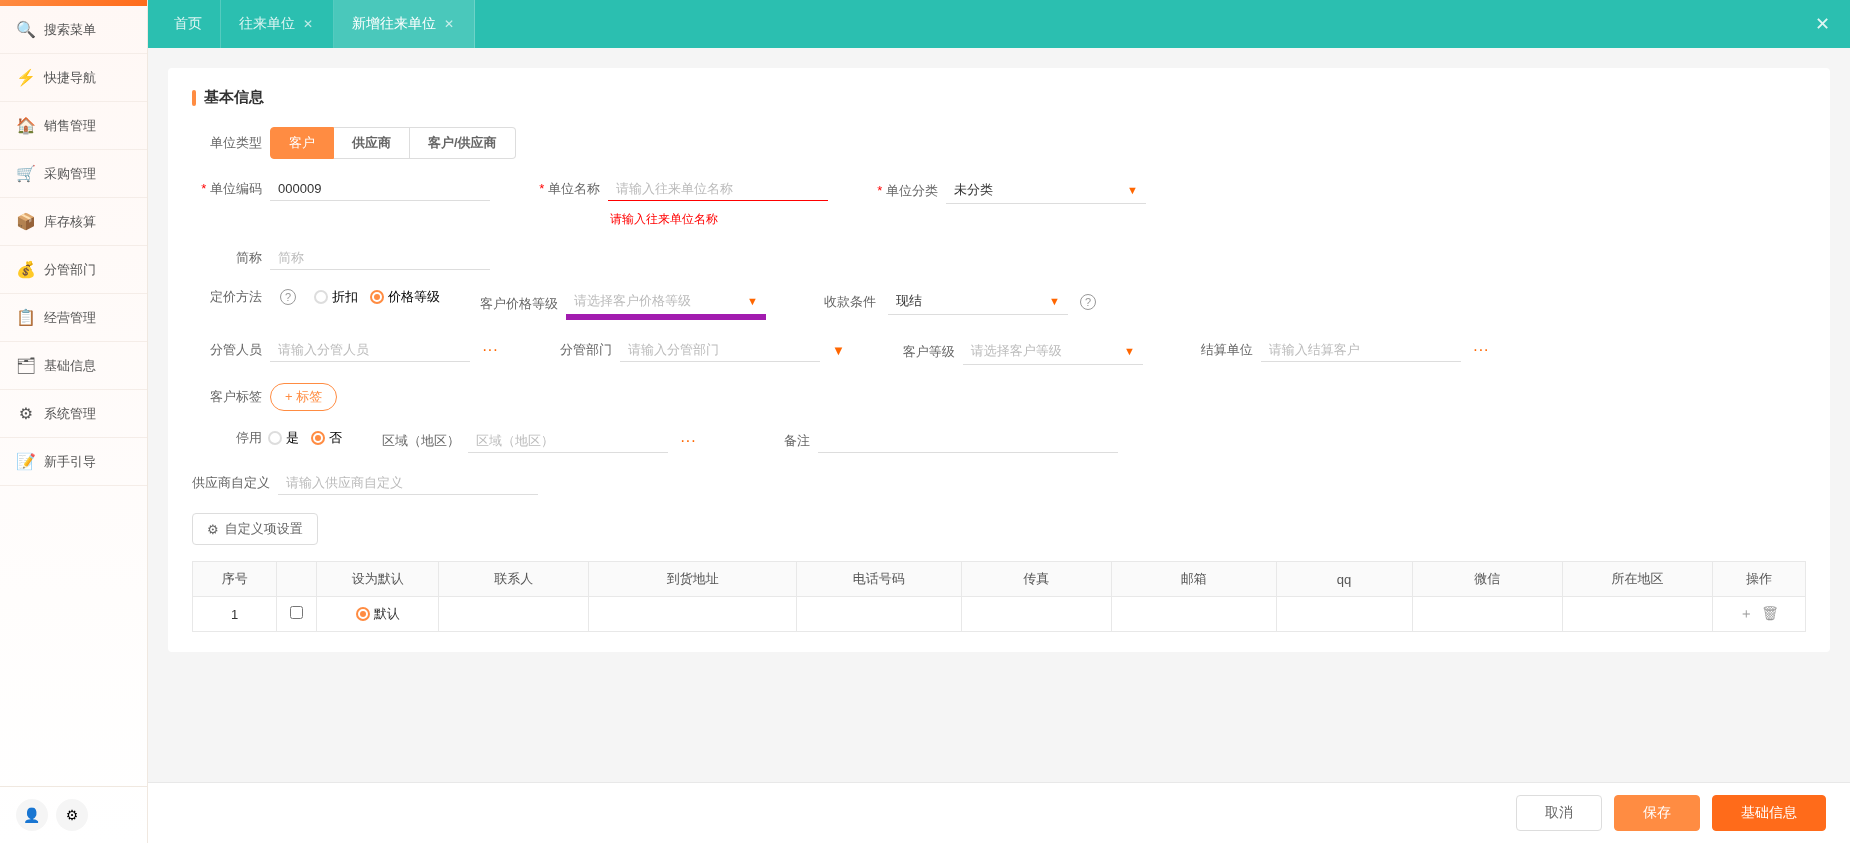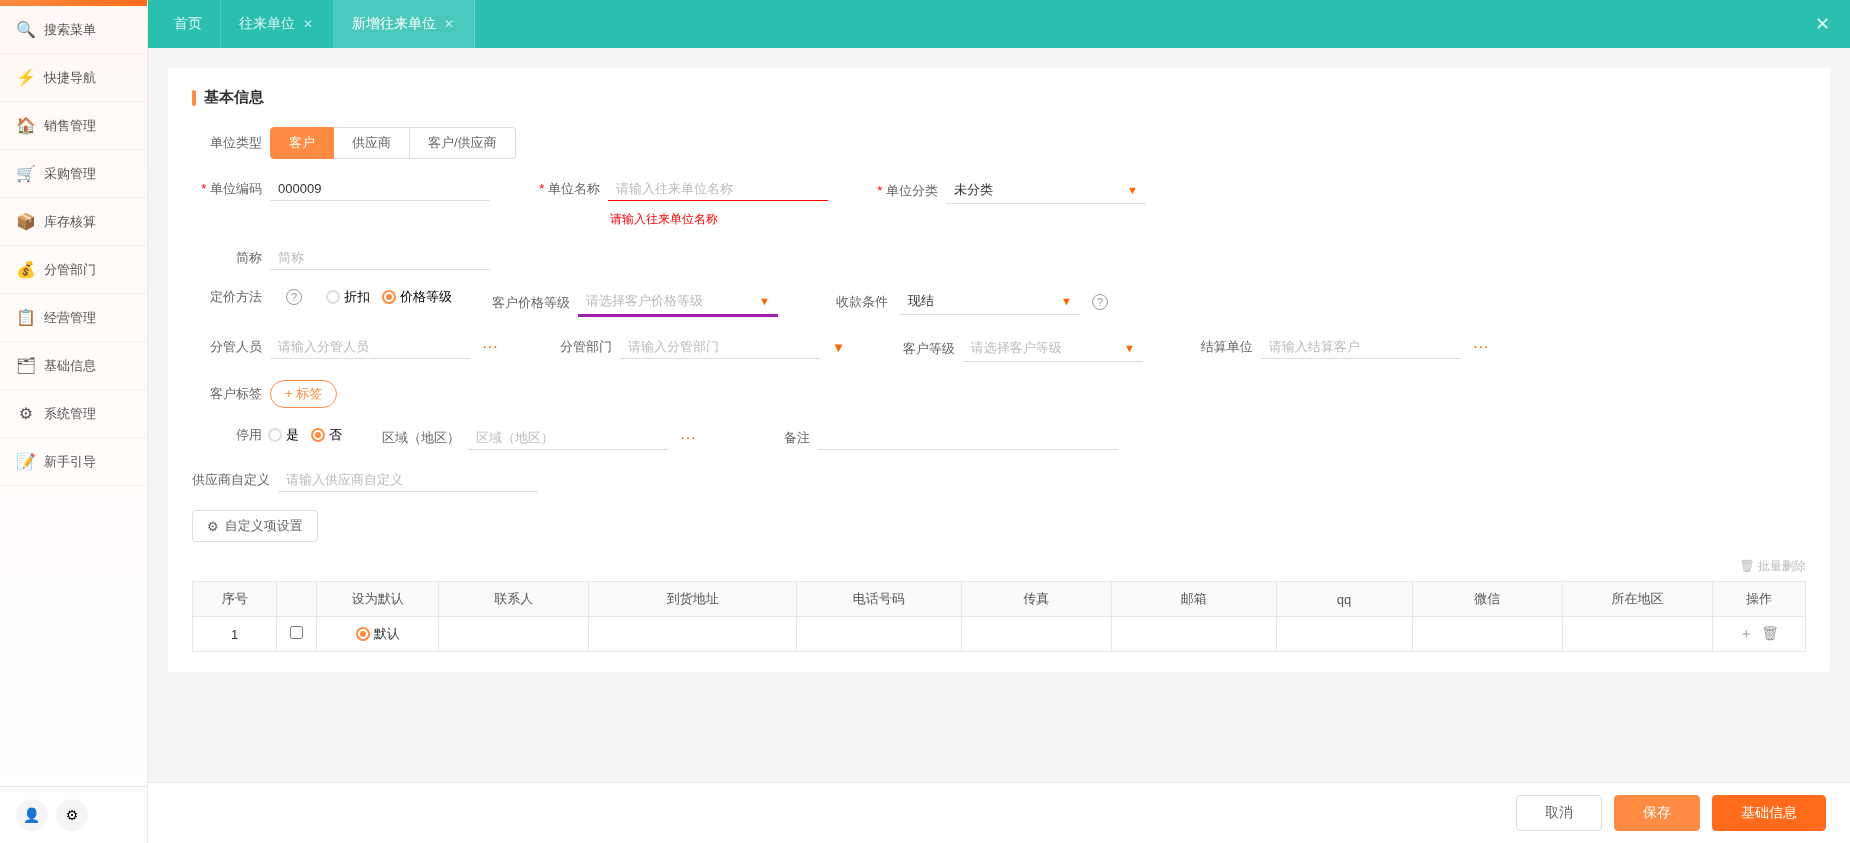--- a/index.html
+++ b/index.html
@@ -195,21 +195,21 @@
       background: #fff;
       color: #666;
     }
     .type-btn:first-child { border-radius: 4px 0 0 4px; }
     .type-btn:last-child { border-radius: 0 4px 4px 0; text-align: center; }
     .type-btn.active {
       background: #ff8c42;
       border-color: #ff8c42;
       color: #fff;
     }
-    .type-btn:not(:first-child) { border-left: none; }
+    .type-btn:not(:first-child) { border-left: none; font-weight: bold; }
 
     
     .radio-group { display: flex; align-items: center; gap: 12px; }
     .radio-item { display: flex; align-items: center; gap: 4px; cursor: pointer; }
     .radio-dot {
       width: 14px; height: 14px;
       border-radius: 50%;
       border: 2px solid #ddd;
       display: flex; align-items: center; justify-content: center;
     }
@@ -456,37 +456,37 @@
       
       <div class="form-row">
         <div class="form-group">
           <span class="form-label">简称</span>
           <input type="text" class="form-input" style="width: 220px;" placeholder="简称">
         </div>
       </div>
 
       
       <div class="form-row" style="gap:40px;">
-        <div class="form-group" style="flex:0 0 auto; gap:24px;">
+        <div class="form-group" style="flex:0 0 auto; gap:18px;">
           <span class="form-label">定价方法</span>
           <span class="info-icon">?</span>
           <div class="radio-group">
             <label class="radio-item">
               <div class="radio-dot"></div>
               <span>折扣</span>
             </label>
             <label class="radio-item">
               <div class="radio-dot checked"></div>
               <span>价格等级</span>
             </label>
           </div>
         </div>
         <div class="form-group" style="flex:0 0 auto;">
           <span class="form-label">客户价格等级</span>
-          <div class="form-select" style="width:200px; border-bottom:3px solid #a21caf;gap:31px;">
+          <div class="form-select" style="width:200px; border-bottom:6px solid #a21caf;gap:31px;">
             <span>请选择客户价格等级</span>
             <span class="chevron">▼</span>
           </div>
         </div>
         <div class="form-group" style="flex:0 0 auto; gap:12px;justify-content:space-between;">
           <span class="form-label">收款条件</span>
           <div class="form-select has-value" style="width:180px; border-bottom:1px solid #ddd;">
             <span>现结</span>
             <span class="chevron">▼</span>
           </div>
@@ -562,24 +562,20 @@
         </div>
       </div>
 
       
       <button class="custom-btn">
         <span>⚙</span>
         <span>自定义项设置</span>
       </button>
 
       
-      <div class="batch-delete">
-        <span>🗑</span>
-        <span>批量删除</span>
-      </div>
 
       
       <table class="data-table">
         <thead>
           <tr>
             <th>序号</th>
             <th class="checkbox-cell"></th>
             <th>设为默认</th>
             <th>联系人</th>
             <th>到货地址</th>

